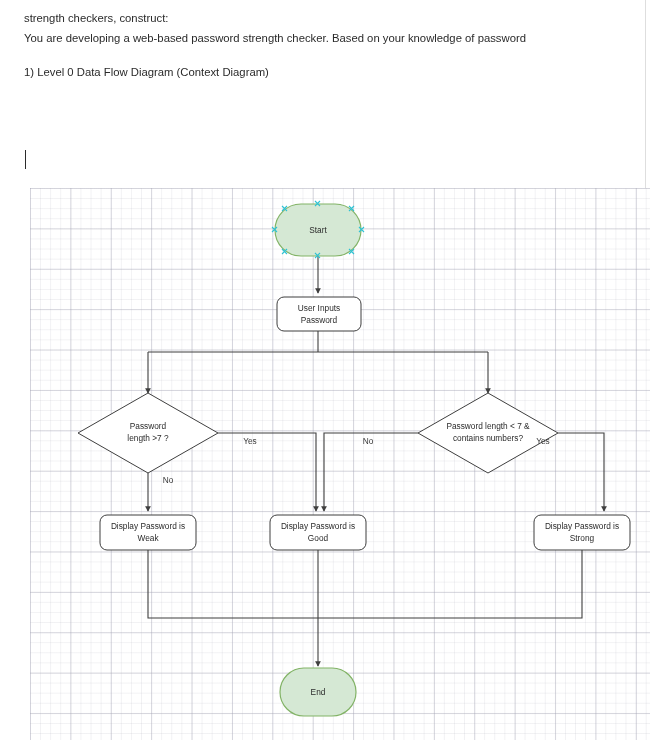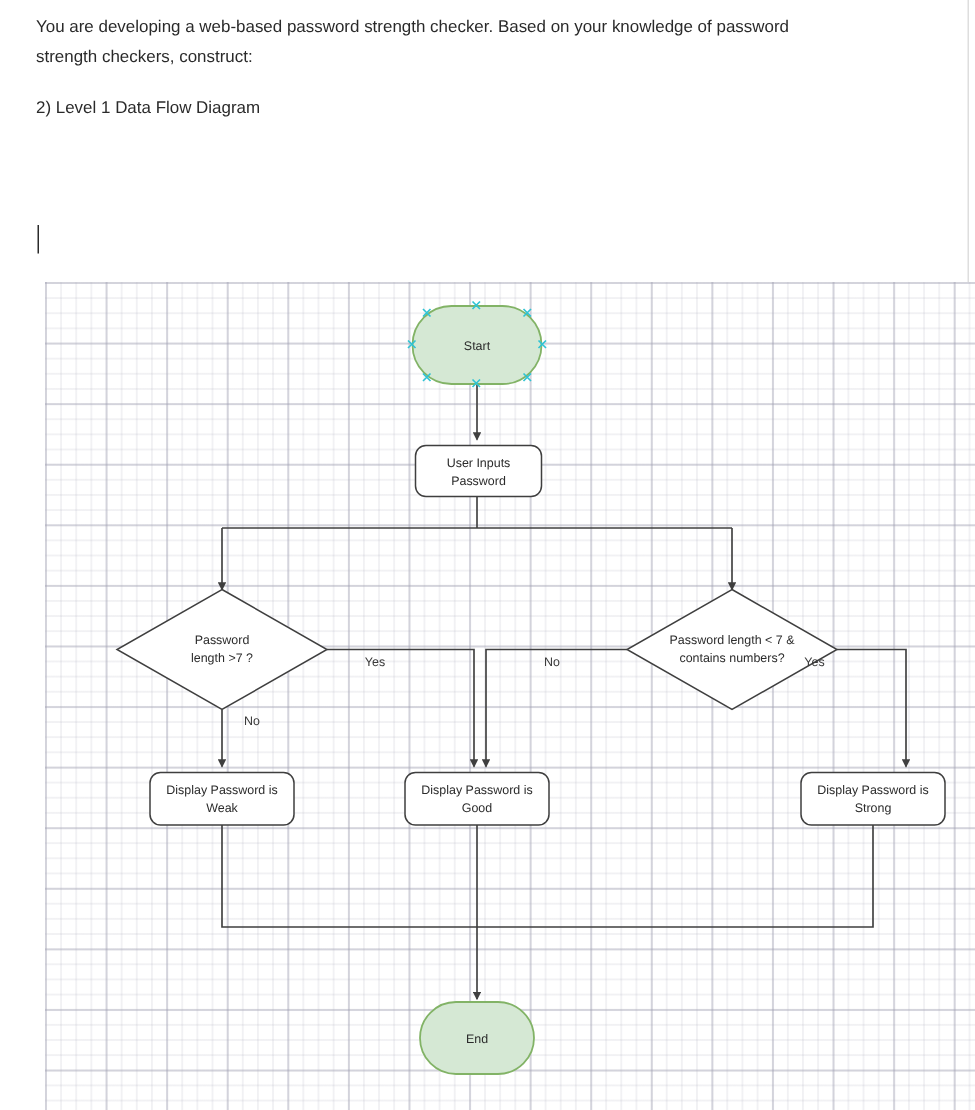--- a/index.html
+++ b/index.html
@@ -102,24 +102,24 @@
   .handle { stroke: #2ec3d4; stroke-width: 1.1; fill: none; }
 </style>
 </head>
 <body>
 
 <div class="page">
 
   <div class="page-right-edge"></div>
 
   <div class="prose">
+    <p>strength checkers, construct:</p>
     <p>You are developing a web-based password strength checker. Based on your knowledge of password</p>
-    <p>strength checkers, construct:</p>
     <div class="gap"></div>
-    <p>2) Level 1 Data Flow Diagram</p>
+    <p>1) Level 0 Data Flow Diagram (Context Diagram)</p>
     <div class="gap-sm"></div>
   </div>
 
   <div class="caret"></div>
 
   <div class="canvas">
     <svg class="canvas-svg" viewBox="0 0 608 560">
       <defs>
         <marker id="arrow" viewBox="0 0 10 10" refX="8.5" refY="5" markerWidth="5.2" markerHeight="5.2" orient="auto-start-reverse">
           <path d="M 0 0 L 10 5 L 0 10 z" fill="#3f3f3f"></path>

